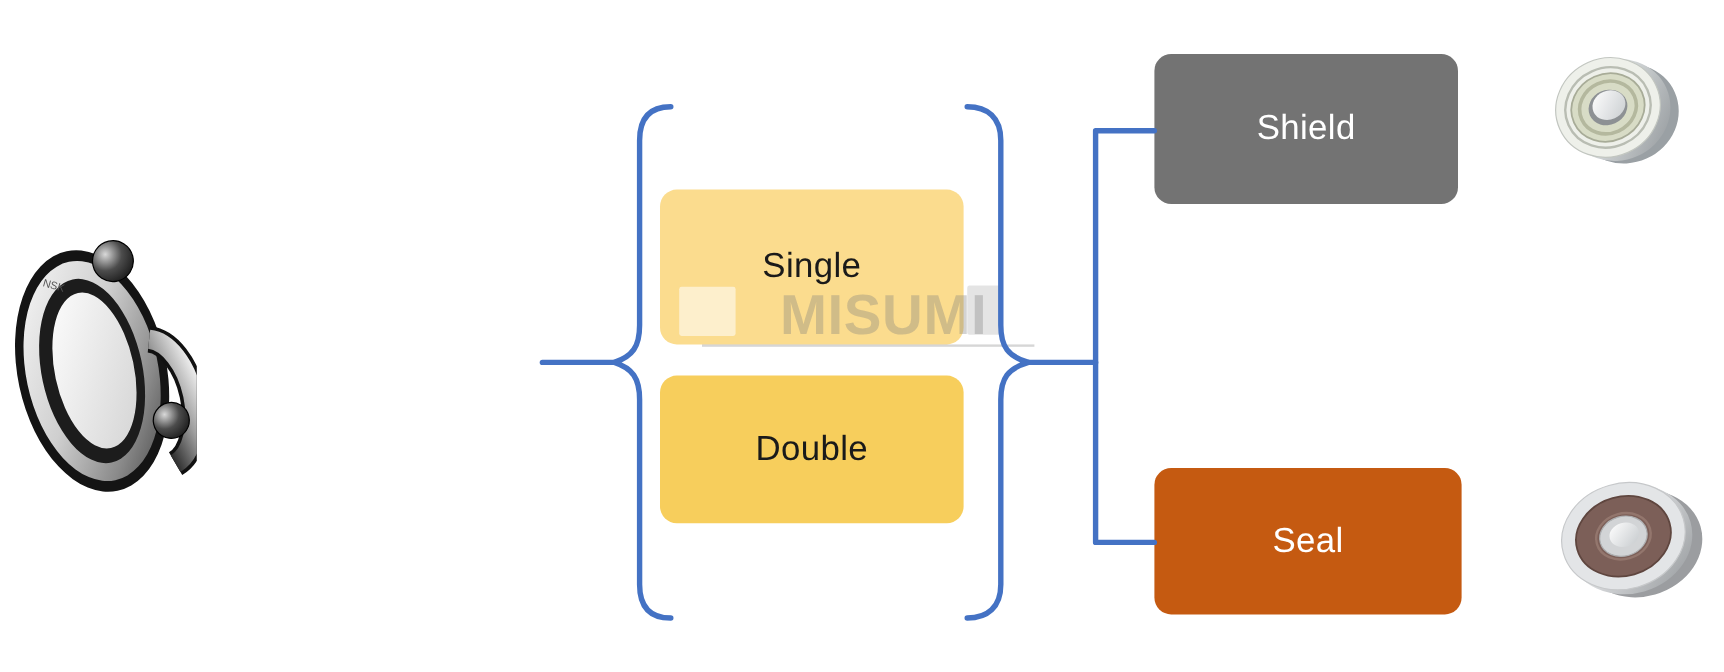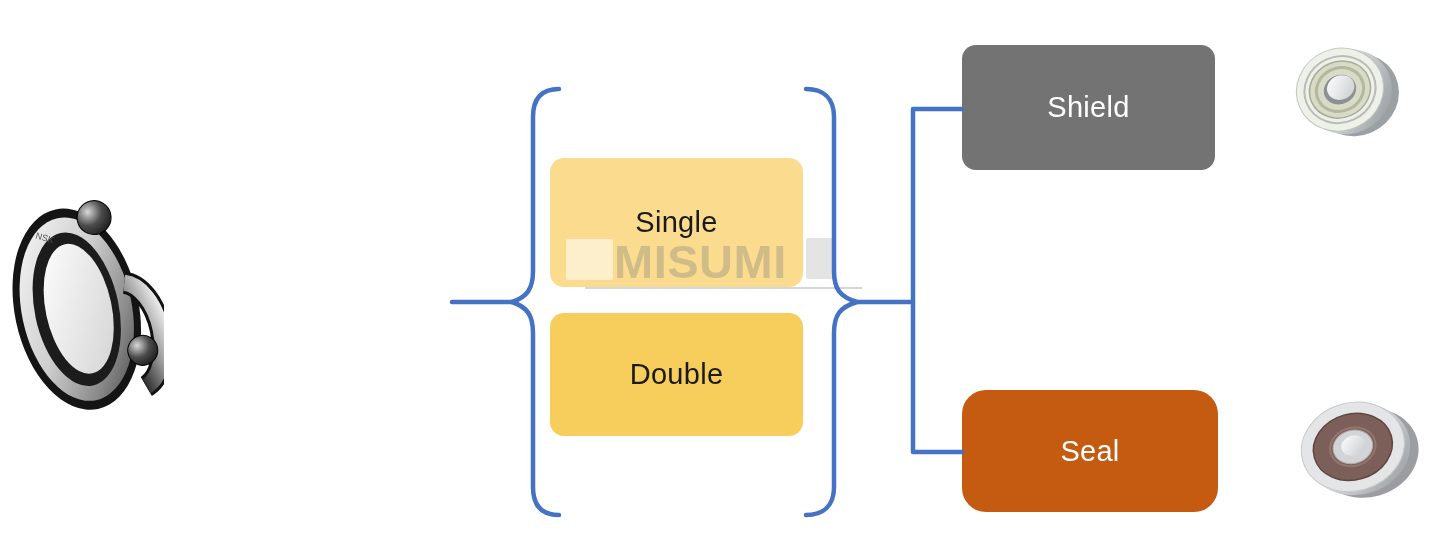--- a/index.html
+++ b/index.html
@@ -13,21 +13,21 @@
   }
   .node-protection { left:194px; top:233px; width:258px; height:130px; }
   .node-single     { left:550px; top:158px; width:253px; height:129px; }
   .node-double     { left:550px; top:313px; width:253px; height:123px; }
   .node-shield     { left:962px; top:45px;  width:253px; height:125px; }
   .node-seal       { left:962px; top:390px; width:256px; height:122px; }
 
   .wm { position:absolute; pointer-events:none; }
   .wm-brand {
     left:614px; top:238px; font-size:47px; font-weight:bold; line-height:1;
-    letter-spacing:0.5px; color:rgba(125,125,125,0.34);
+    letter-spacing:0.5px; color:rgba(125,125,125,0.34);padding-left:36px;
   }
   .wm-box-left {
     left:566px; top:239px; width:47px; height:41px;
     background:rgba(255,255,255,0.55); border-radius:2px;
   }
   .wm-box-right {
     left:806px; top:238px; width:29px; height:41px;
     background:rgba(120,120,120,0.20); border-radius:2px;
   }
   .wm-divider {
@@ -91,21 +91,21 @@
   </div>
 
   <div class="node node-double" style="background-color: rgb(247, 206, 92); color: rgb(26, 26, 26);">
     <span>Double</span>
   </div>
 
   <div class="node node-shield" style="background-color: #737373; color: rgb(255, 255, 255);">
     <span>Shield</span>
   </div>
 
-  <div class="node node-seal" style="background-color: rgb(197, 90, 17); color: rgb(255, 255, 255); border-radius: 24px;">
+  <div class="node node-seal" style="background-color: rgb(197, 90, 17); color: rgb(255, 255, 255);">
     <span>Seal</span>
   </div>
 
   <div class="wm wm-box-left"></div>
   <div class="wm wm-box-right"></div>
   <div class="wm wm-brand">MISUMI</div>
   <div class="wm wm-divider"></div>
 
   <svg class="overlay-svg" width="1437" height="560" viewBox="0 0 1437 560">
     <g fill="none" stroke-width="4.5" stroke-linecap="round" stroke-linejoin="round">

